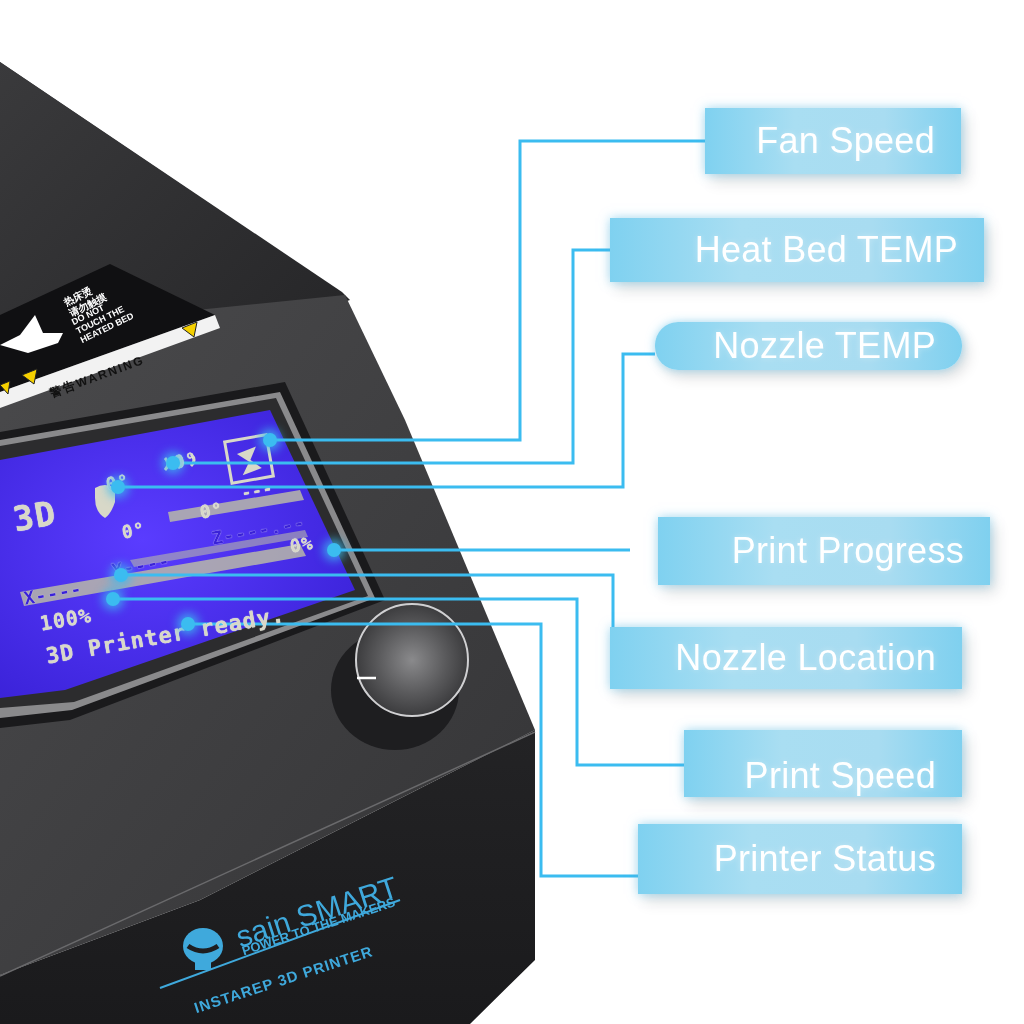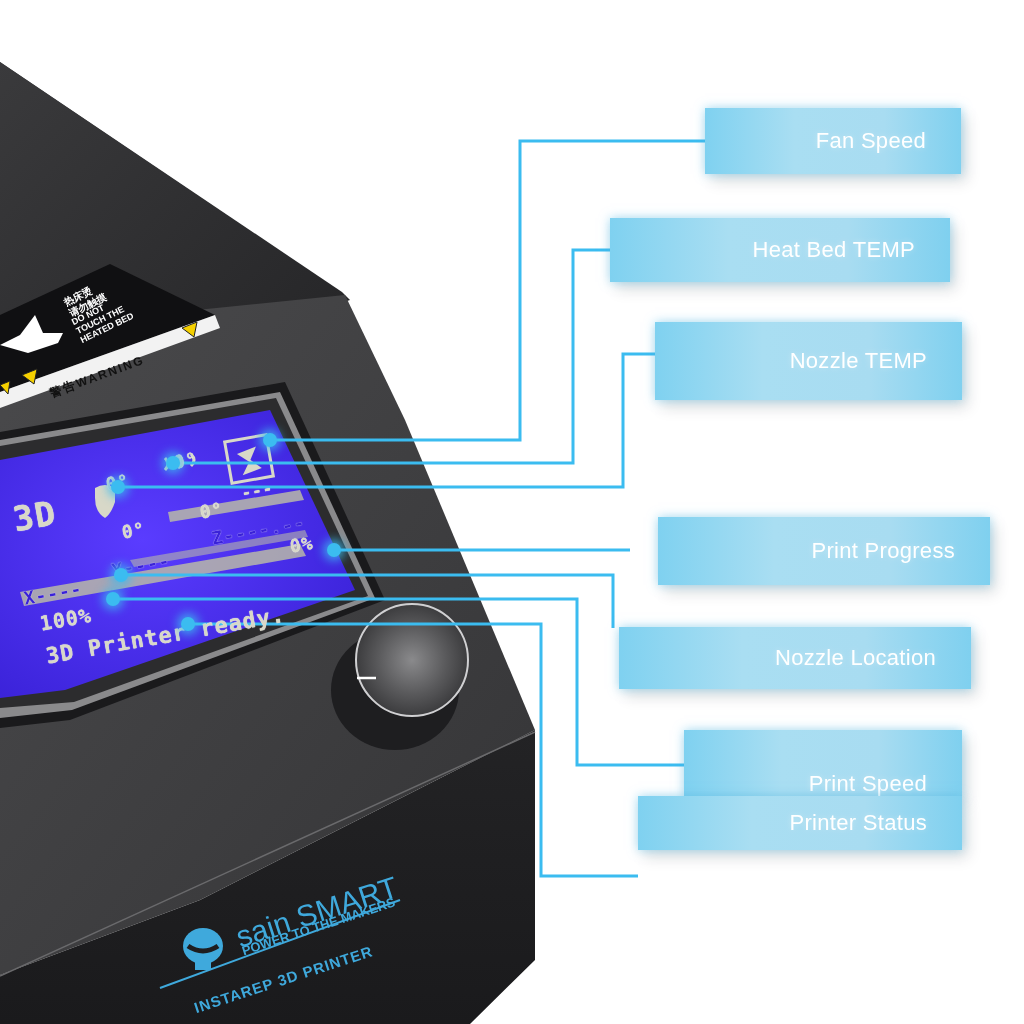--- a/index.html
+++ b/index.html
@@ -1,22 +1,22 @@
 <!DOCTYPE html>
 <html><head>
 <meta charset="utf-8">
 <style>
   html,body{margin:0;padding:0;}
   body{width:1024px;height:1024px;position:relative;overflow:hidden;background:#ffffff;font-family:"Liberation Sans",sans-serif;}
   .stage{position:absolute;left:0;top:0;width:1024px;height:1024px;}
   svg.art{position:absolute;left:0;top:0;}
   .label{position:absolute;background:linear-gradient(90deg,#7fd1f0 0%,#a9def2 35%,#a8dcf1 70%,#7fd0ef 100%);
          box-shadow:0 0 10px rgba(90,190,235,.55),6px 8px 14px rgba(0,0,0,.12);
-         color:#ffffff;font-size:22px;display:flex;align-items:center;justify-content:flex-end;
-         padding-right:35px;box-sizing:border-box;letter-spacing:0.3px;
+         color:#ffffff;font-size:36px;display:flex;align-items:center;justify-content:flex-end;
+         padding-right:26px;box-sizing:border-box;letter-spacing:0.3px;
          text-shadow:0 0 6px rgba(255,255,255,.35);}
   .lcd-text{position:absolute;font-family:"DejaVu Sans Mono",monospace;color:#d8d8c8;font-weight:bold;white-space:nowrap;
             transform-origin:left top;letter-spacing:1px;text-shadow:0 0 1px #fff;}
   .dot{position:absolute;width:14px;height:14px;border-radius:50%;background:#3bbcf0;box-shadow:0 0 10px 4px rgba(59,188,240,.75);}
   .warn-text{position:absolute;color:#fff;font-size:11px;font-weight:bold;line-height:12px;transform-origin:left top;white-space:pre;}
   .brand{position:absolute;color:#3fa9dc;font-weight:bold;white-space:nowrap;transform-origin:left top;}
 </style>
 </head>
 <body>
 
@@ -129,31 +129,31 @@
   <div class="dot" style="left:166px;top:456px;"></div>
   <div class="dot" style="left:111px;top:480px;"></div>
   <div class="dot" style="left:327px;top:543px;"></div>
   <div class="dot" style="left:114px;top:568px;"></div>
   <div class="dot" style="left:106px;top:592px;"></div>
   <div class="dot" style="left:181px;top:617px;"></div>
 
   <div class="label" style="left:705px;top:108px;width:256px;height:66px;">
       <span>Fan Speed</span>
     </div>
-  <div class="label" style="left:610px;top:218px;width:340px;height:64px;">
+  <div class="label" style="left:610px;top:218px;width:374px;height:64px;">
       <span>Heat Bed TEMP</span>
     </div>
-  <div class="label" style="left:655px;top:322px;width:307px;height:78px;">
+  <div class="label" style="left:655px;top:322px;width:307px;height:48px;border-radius:23px;">
       <span>Nozzle TEMP</span>
     </div>
   <div class="label" style="left:630px;top:517px;width:332px;height:68px;margin-left:28px;">
       <span>Print Progress</span>
     </div>
-  <div class="label" style="left:610px;top:627px;width:352px;height:62px;margin-left:9px;">
+  <div class="label" style="left:610px;top:627px;width:352px;height:62px;">
       <span>Nozzle Location</span>
     </div>
   <div class="label" style="left:684px;top:730px;width:278px;height:67px;align-items:flex-end;">
       <span>Print Speed</span>
     </div>
-  <div class="label" style="left:638px;top:796px;width:324px;height:54px;justify-content:flex-end;">
+  <div class="label" style="left:638px;top:824px;width:324px;height:70px;justify-content:flex-end;">
       <span>Printer Status</span>
     </div>
 </div>
 
 </body></html>

